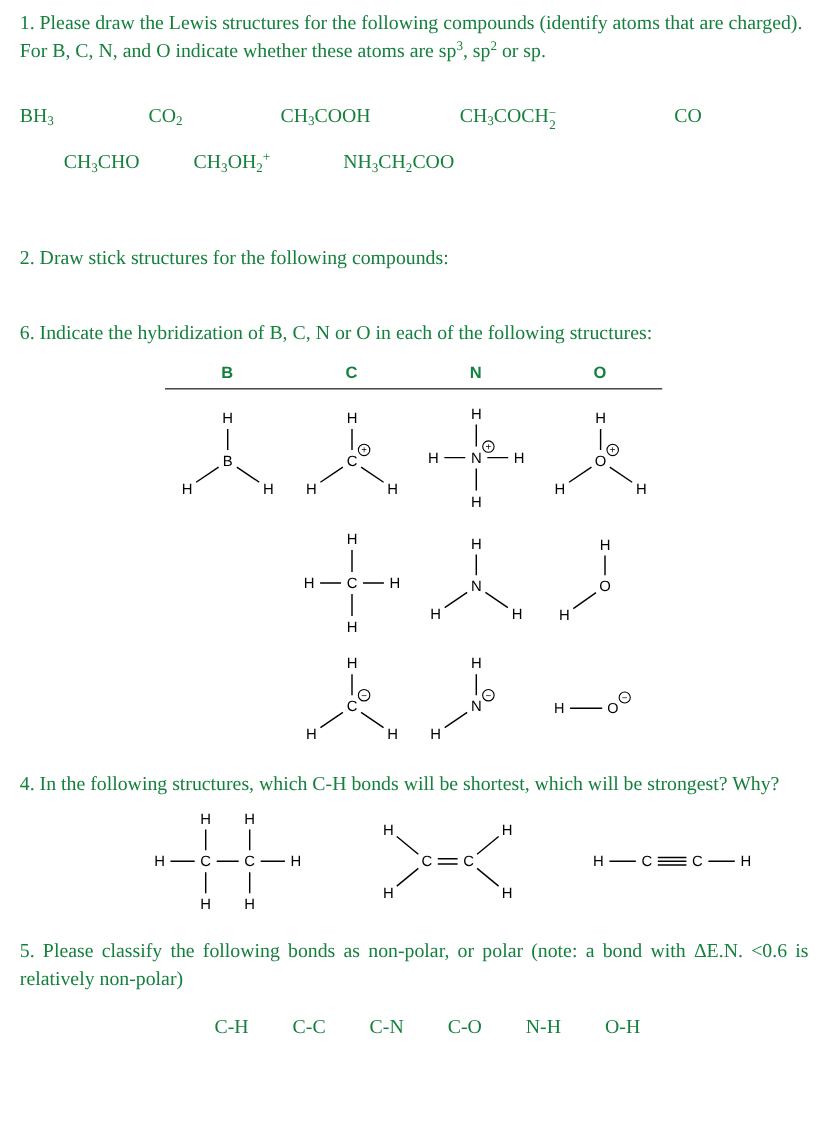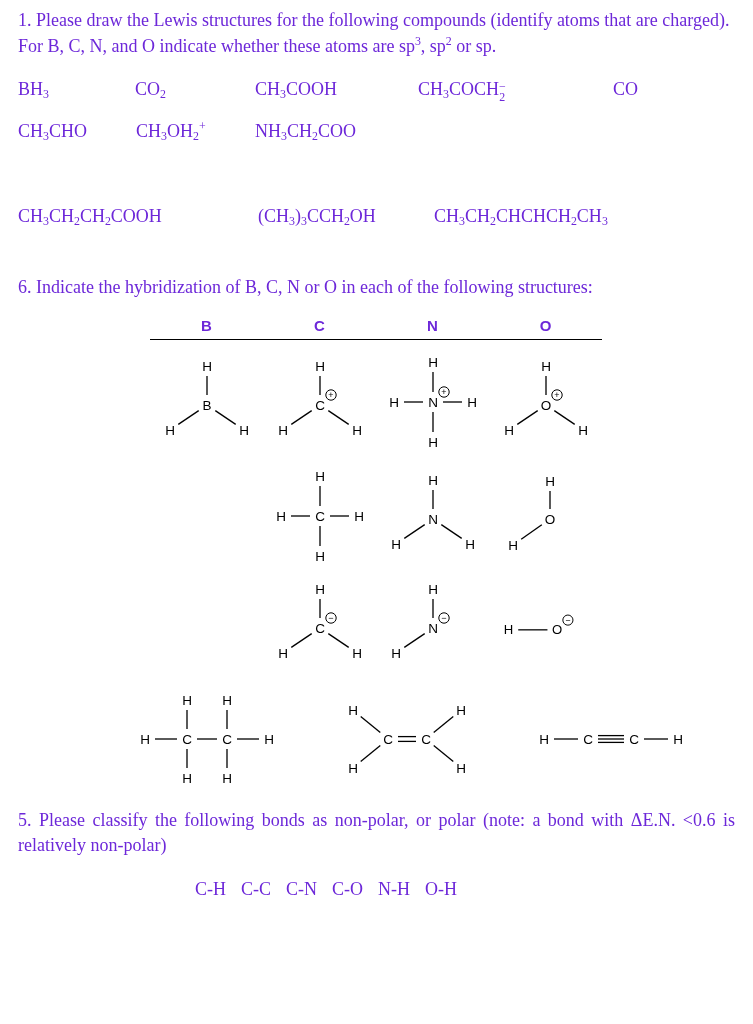--- a/index.html
+++ b/index.html
@@ -3,78 +3,74 @@
 <meta charset="utf-8">
 <style>
   html, body { margin: 0; padding: 0; background: #ffffff; }
   .page {
     position: relative;
     width: 753px;
     height: 1024px;
     box-sizing: border-box;
     padding: 8px 18px 0 18px;
     background: #ffffff;
-    color: #6d28d9;
+    color: #15803d;
     font-family: "Liberation Serif", serif;
     font-size: 18px;
     overflow: hidden;
   }
   .qtext { margin: 0; line-height: 1.42; }
   .justify { text-align: justify; font-family: Liberation Serif, serif; }
   sub { font-size: 66%; vertical-align: -0.25em; line-height: 0; }
   sup { font-size: 66%; vertical-align: 0.55em; line-height: 0; }
   .stk { display: inline-block; vertical-align: -0.35em; text-align: center; line-height: 1; }
   .stk .up, .stk .dn { display: block; font-size: 66%; }
   .frow { position: relative; height: 27px; }
   .frow .f { position: absolute; top: 0; white-space: nowrap; }
-  .mt22 { margin-top: 20px; }
-  .mt16 { margin-top: 15px; }
+  .mt22 { margin-top: 36px; }
+  .mt16 { margin-top: 15px; margin-left: 40px; }
   .q2 { margin-top: 58px; }
   .q3 { margin-top: 42px; }
   .q3-table { margin: 16px 0 0 132px; width: 452px; }
   .q3-headers { display: flex; border-bottom: 1.6px solid #000; padding-bottom: 5px; }
   .q3-h { width: 113px; text-align: center; font-family: "Liberation Sans", sans-serif; font-weight: bold; font-size: 15px; }
   .q3-row { display: flex; align-items: center; margin-top: 8px; }
   .q3-cell { width: 113px; display: flex; justify-content: center; }
   svg.mol { display: block; }
   svg.mol line { stroke: #000; stroke-width: 1.3; }
   svg.mol .atom { font-family: "Liberation Sans", sans-serif; font-size: 13.5px; fill: #000; }
   svg.mol .chg { font-family: "Liberation Sans", sans-serif; font-size: 9px; fill: #000; }
   .q4 { margin-top: 14px; }
   .q4-structs { display: flex; align-items: center; gap: 44px; margin: 4px 0 0 112px; }
   .q5 { margin-top: 16px; }
-  .q5-bonds { display: flex; gap: 15px; margin: 20px 0 0 177px; white-space: nowrap; }
+  .q5-bonds { display: flex; gap: 40px; margin: 20px 0 0 177px; white-space: nowrap; }
 </style>
 </head>
 <body>
 
 <div class="page">
 
   <section>
     <p class="qtext">1. Please draw the Lewis structures for the following compounds (identify atoms that are charged). For B, C, N, and O indicate whether these atoms are sp<sup>3</sup>, sp<sup>2</sup> or sp.</p>
     <div class="frow mt22">
       <span class="f" style="left:0px">BH<sub>3</sub></span>
       <span class="f" style="left:117px">CO<sub>2</sub></span>
       <span class="f" style="left:237px">CH<sub>3</sub>COOH</span>
       <span class="f" style="left:400px">CH<sub>3</sub>COCH<span class="stk"><span class="up">−</span><span class="dn">2</span></span></span>
       <span class="f" style="left:595px">CO</span>
     </div>
     <div class="frow mt16">
       <span class="f" style="left:0px">CH<sub>3</sub>CHO</span>
       <span class="f" style="left:118px">CH<sub>3</sub>OH<sub>2</sub><sup>+</sup></span>
-      <span class="f" style="left:237px">NH<sub>3</sub>CH<sub>2</sub>COO</span>
+      <span class="f" style="left:254px">NH<sub>3</sub>CH<sub>2</sub>COO</span>
     </div>
   </section>
 
   <section class="q2">
-    <div class="frow mt22">
-      <span class="f" style="left:0px">CH<sub>3</sub>CH<sub>2</sub>CH<sub>2</sub>COOH</span>
-      <span class="f" style="left:240px">(CH<sub>3</sub>)<sub>3</sub>CCH<sub>2</sub>OH</span>
-      <span class="f" style="left:416px">CH<sub>3</sub>CH<sub>2</sub>CHCHCH<sub>2</sub>CH<sub>3</sub></span>
-    </div>
+    <p class="qtext">2. Draw stick structures for the following compounds:</p>
   </section>
 
   <section class="q3">
     <p class="qtext">6. Indicate the hybridization of B, C, N or O in each of the following structures:</p>
     <div class="q3-table">
       <div class="q3-headers">
         <span class="q3-h">B</span>
         <span class="q3-h">C</span>
         <span class="q3-h">N</span>
         <span class="q3-h">O</span>
@@ -202,20 +198,21 @@
               <text x="70" y="42.7" text-anchor="middle" class="atom">O</text>
               <circle cx="81" cy="28" r="5.2" fill="none" stroke="#000" stroke-width="1"></circle>
               <text x="81" y="31.2" text-anchor="middle" class="chg">−</text>
             </svg>
           </div>
       </div>
     </div>
   </section>
 
   <section class="q4">
+    <p class="qtext">4. In the following structures, which C-H bonds will be shortest, which will be strongest? Why?</p>
     <div class="q4-structs">
       <svg class="mol" width="154" height="106" viewBox="0 0 154 106">
           <line x1="67.0" y1="53.0" x2="87.0" y2="53.0"></line>
           <line x1="47.0" y1="53.0" x2="25.0" y2="53.0"></line>
           <line x1="107.0" y1="53.0" x2="129.0" y2="53.0"></line>
           <line x1="57.0" y1="43.0" x2="57.0" y2="24.0"></line>
           <line x1="57.0" y1="63.0" x2="57.0" y2="82.0"></line>
           <line x1="97.0" y1="43.0" x2="97.0" y2="24.0"></line>
           <line x1="97.0" y1="63.0" x2="97.0" y2="82.0"></line>
           <text x="57" y="57.7" text-anchor="middle" class="atom">C</text>

